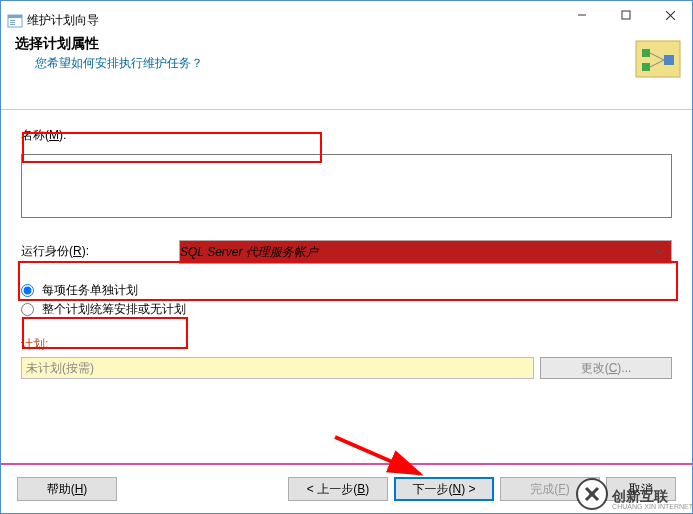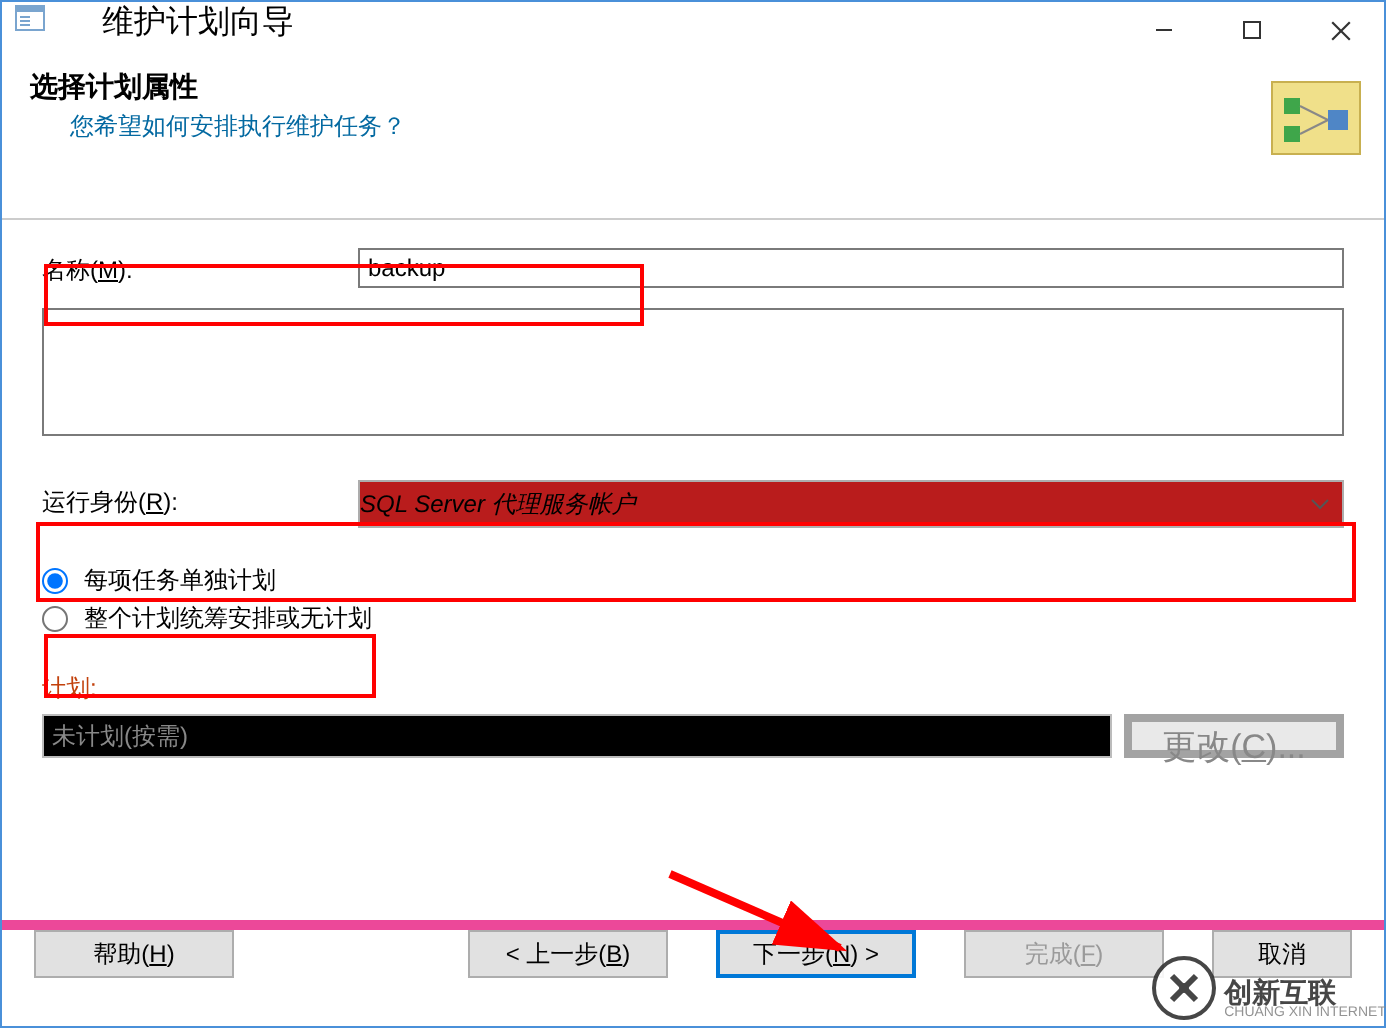--- a/index.html
+++ b/index.html
@@ -17,24 +17,23 @@
     border: 1px solid #4a90d9;
     width: 691px;
     height: 512px;
     display: flex;
     flex-direction: column;
     background: #fff;
   }
   .titlebar {
     height: 28px;
     display: flex;
-    align-items: flex-start;
+    align-items: flex-end;
     padding: 0 0 0 6px;
-    font-size: 16px;
-    gap: 24px;
+    font-size: 12px;
   }
   .titlebar-icon {
     width: 16px; height: 16px;
     margin-right: 4px;
   }
   .title-controls {
     margin-left: auto;
     display: flex;
   }
   .tc-btn {
@@ -125,41 +124,41 @@
   .radio-line input { margin:0 4px 0 0; }
   .schedule-block { margin-top: 18px; }
   .schedule-label { color:#c2410c; margin-bottom:4px; }
   .schedule-row{
     display:flex;
     gap:6px;
   }
   .schedule-readout{
     flex:1;
     height:22px;
-    background:#000000;
+    background:#fef9c3;
     border:1px solid #bcbcbc;
     color:#888;
     padding: 2px 4px;
     box-sizing:border-box;
   }
   .change-btn{
-    width: 110px;
+    width: 132px;
     height: 22px;
     background:#e9e9e9;
-    border:4px solid #a3a3a3;
+    border:1px solid #a3a3a3;
     color:#888;
-    font-size:17px;
+    font-size:12px;
   }
   .footer {
     height: 48px;
-    border-top: 5px solid #ec4899;
-    display:flex;
-    align-items:flex-start;
+    border-top: 2px solid #ec4899;
+    display:flex;
+    align-items:center;
     padding: 0 16px;
-    gap: 24px;
+    gap: 6px;
   }
   .footer .spacer{ flex:1; }
   .btn {
     min-width: 100px;
     height: 24px;
     background:#e1e1e1;
     border:1px solid #adadad;
     font-size:12px;
     padding: 0 8px;
     font-family:inherit;
@@ -247,21 +246,20 @@
       <line x1="16" y1="32" x2="30" y2="25" stroke="#888"></line>
     </svg>
   </div>
 
   <div class="content">
 
     <div class="row">
       <div class="lbl">
         <span>名称(</span><u class="hk">M</u><span>):</span>
       </div>
-      <input class="name-input" value="backup" style="">
     </div>
 
     <div class="row">
       <textarea class="desc-input" style=""></textarea>
     </div>
 
     <div class="row" style="margin-top:22px;">
       <div class="lbl">
         <span>运行身份(</span><u class="hk">R</u><span>):</span>
       </div>

